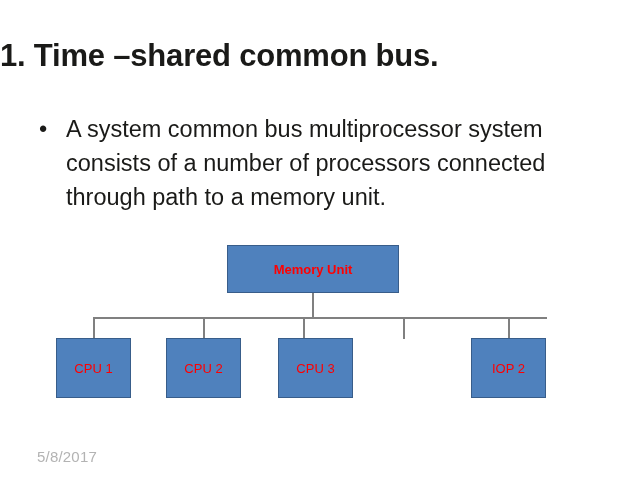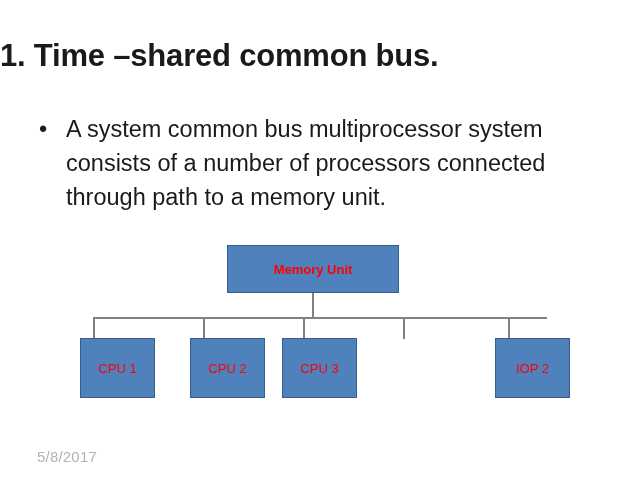--- a/index.html
+++ b/index.html
@@ -93,25 +93,24 @@
   #memory-unit-box {
     left: 227px;
     top: 245px;
     width: 172px;
     height: 48px;
   }
   .leaf-box {
     top: 338px;
     width: 75px;
     height: 60px;
-    margin-left: 24px;
   }
   #leaf-box-0 { left: 56px; }
   #leaf-box-1 { left: 166px; }
-  #leaf-box-2 { left: 258px; }
+  #leaf-box-2 { left: 278px; }
   #leaf-box-3 { left: 366px; }
   #leaf-box-4 { left: 471px; text-align: right; }
 
   
   .conn {
     position: absolute;
     background: #808080;
   }
   .conn-v { width: 1.6px; }
   .conn-h { height: 1.6px; }

